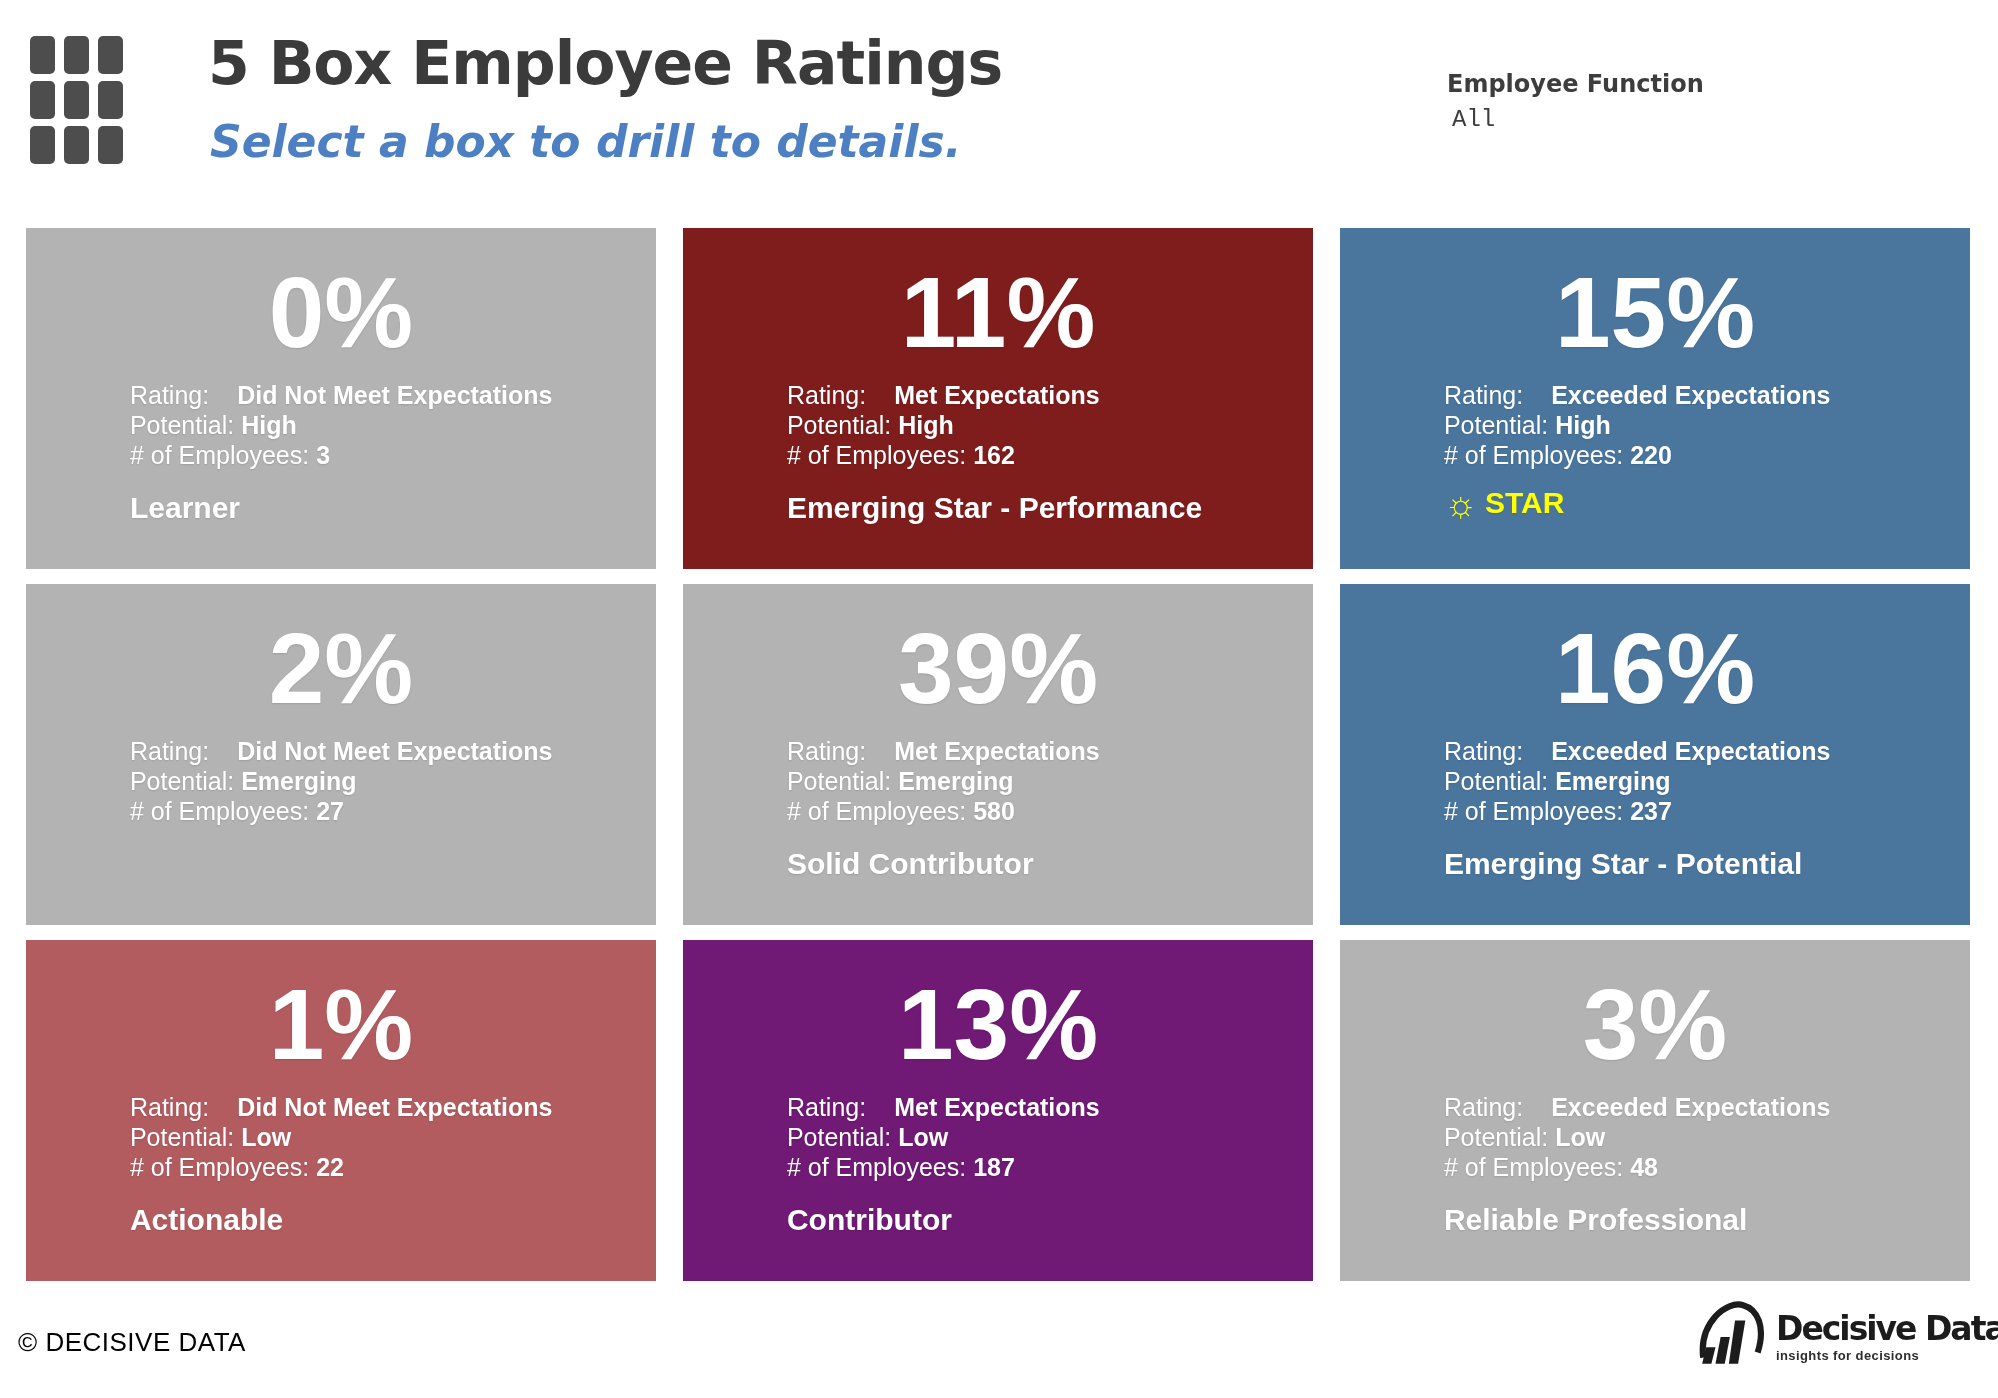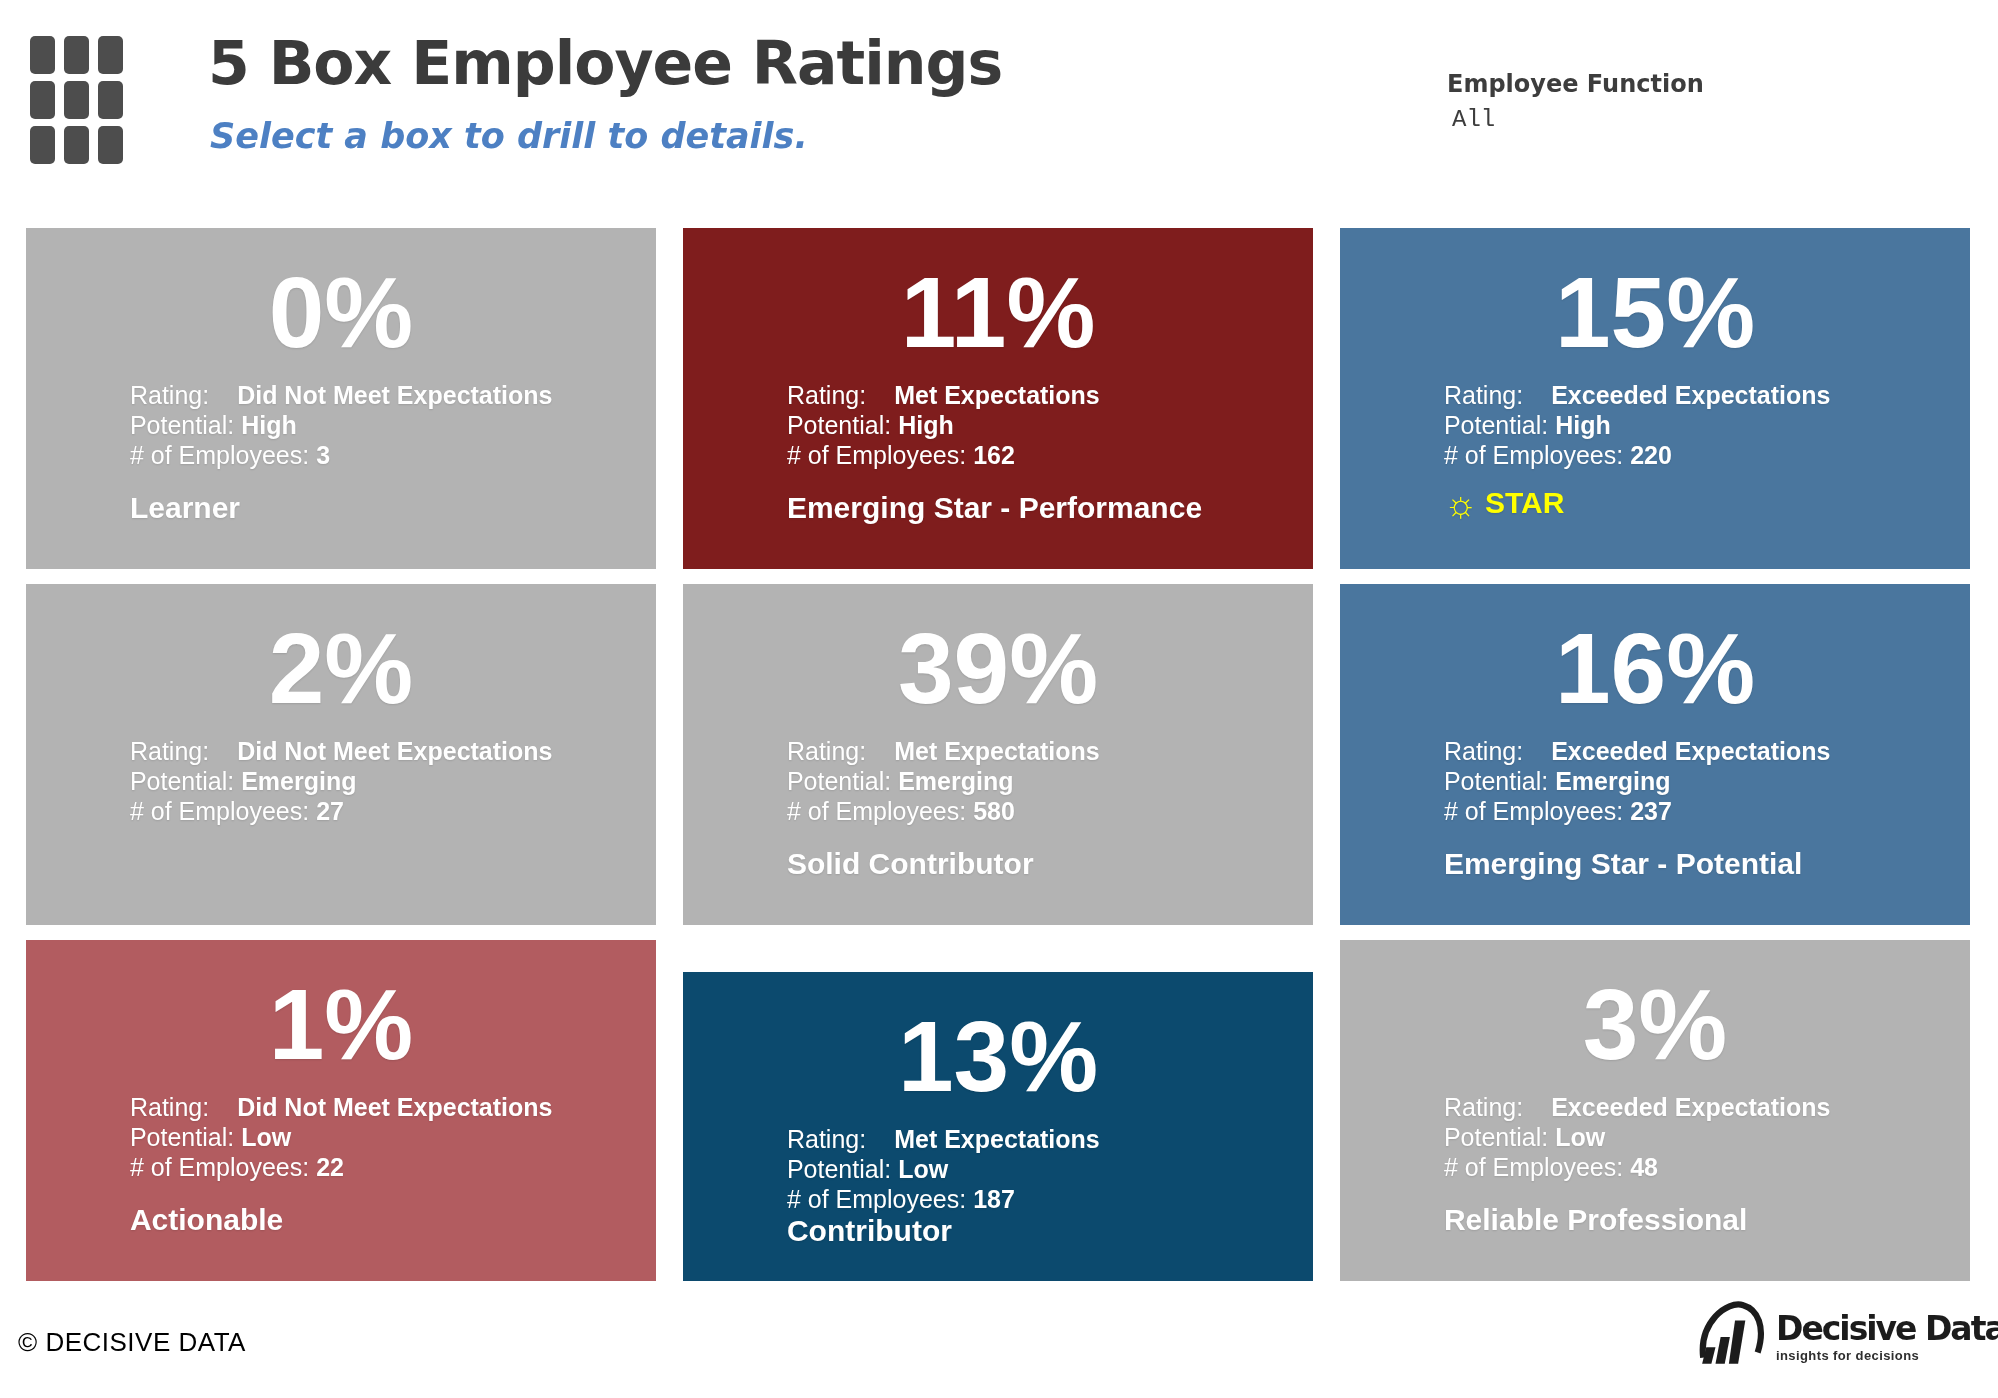--- a/index.html
+++ b/index.html
@@ -15,21 +15,21 @@
   }
   .logo-grid .sq{background:#4d4d4d;border-radius:5px;}
   .title{
     position:absolute;left:208px;top:28px;
     font-family:"DejaVu Sans",sans-serif;font-size:60px;font-weight:bold;
     color:#3b3b3b;letter-spacing:-1px;white-space:nowrap;
   }
   .subtitle{
     position:absolute;left:210px;top:116px;
     font-family:"DejaVu Sans",sans-serif;font-style:italic;font-weight:600;
-    font-size:35px;color:#4d80c3;white-space:nowrap;
+    font-size:44px;color:#4d80c3;white-space:nowrap;
   }
   .filter{position:absolute;left:1447px;top:70px;color:#3d3d3d;font-family:"DejaVu Sans",sans-serif;}
   .filter .flabel{font-size:24px;font-weight:bold;}
   .filter .fvalue{font-size:24px;margin-top:8px;margin-left:5px;cursor:pointer;font-family:Liberation Mono, monospace;}
   
   .grid{
     position:absolute;left:26px;top:228px;width:1944px;
     display:grid;grid-template-columns:repeat(3,1fr);grid-template-rows:repeat(3,341px);
     gap:15px 27px;
   }
@@ -133,21 +133,21 @@
     </div>
     <div class="cell" style="background: rgb(178, 92, 96);">
       <div class="pct">1%</div>
       <div class="details">
         <div><span>Rating:</span><span class="dv dv-rating">Did Not Meet Expectations</span></div>
         <div><span>Potential:</span><span class="dv">Low</span></div>
         <div><span># of Employees:</span><span class="dv">22</span></div>
       </div>
       <div class="blabel">Actionable</div>
     </div>
-    <div class="cell" style="background: #0c4a6e; margin-top: 32px;">
+    <div class="cell" style="background: #701a75;">
       <div class="pct">13%</div>
       <div class="details">
         <div><span>Rating:</span><span class="dv dv-rating">Met Expectations</span></div>
         <div><span>Potential:</span><span class="dv">Low</span></div>
         <div><span># of Employees:</span><span class="dv">187</span></div>
       </div>
       <div class="blabel">Contributor</div>
     </div>
     <div class="cell" style="background: rgb(179, 179, 179);">
       <div class="pct">3%</div>

